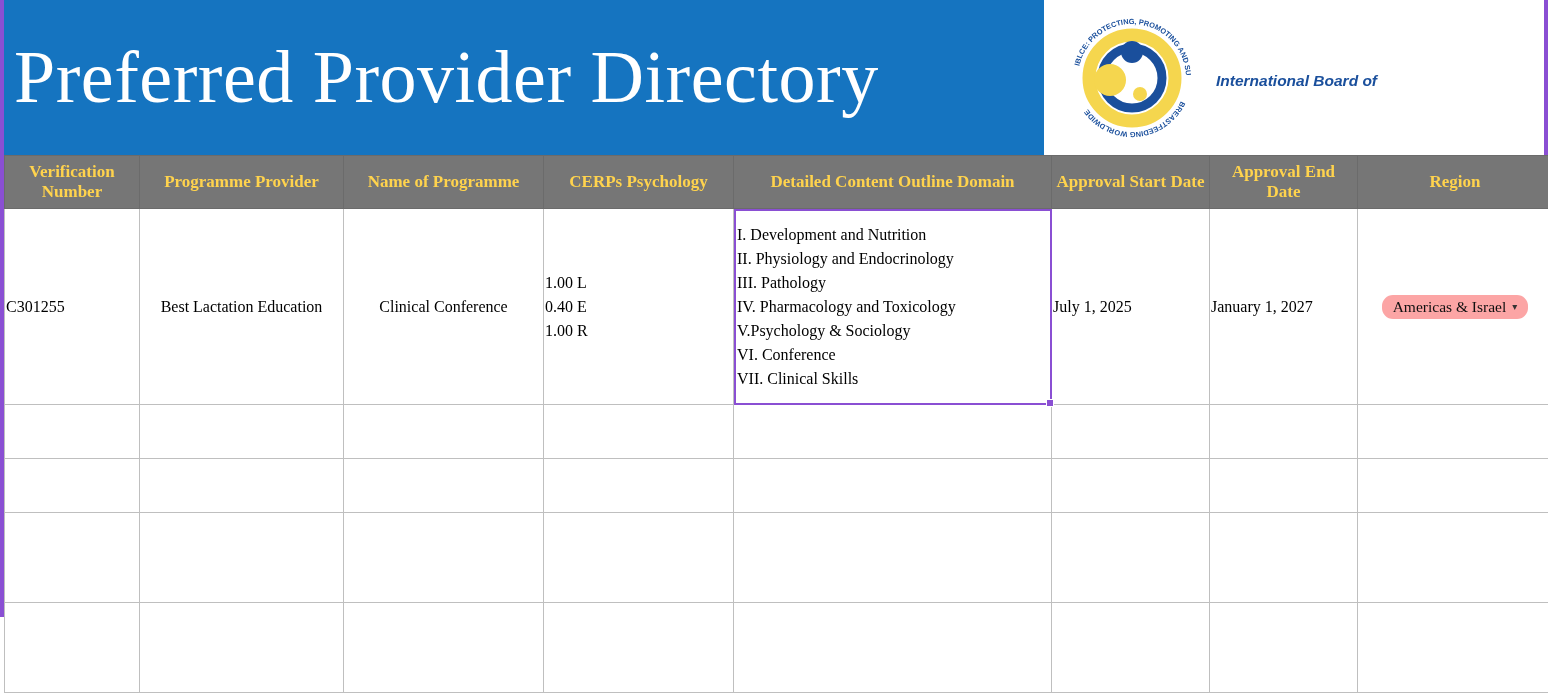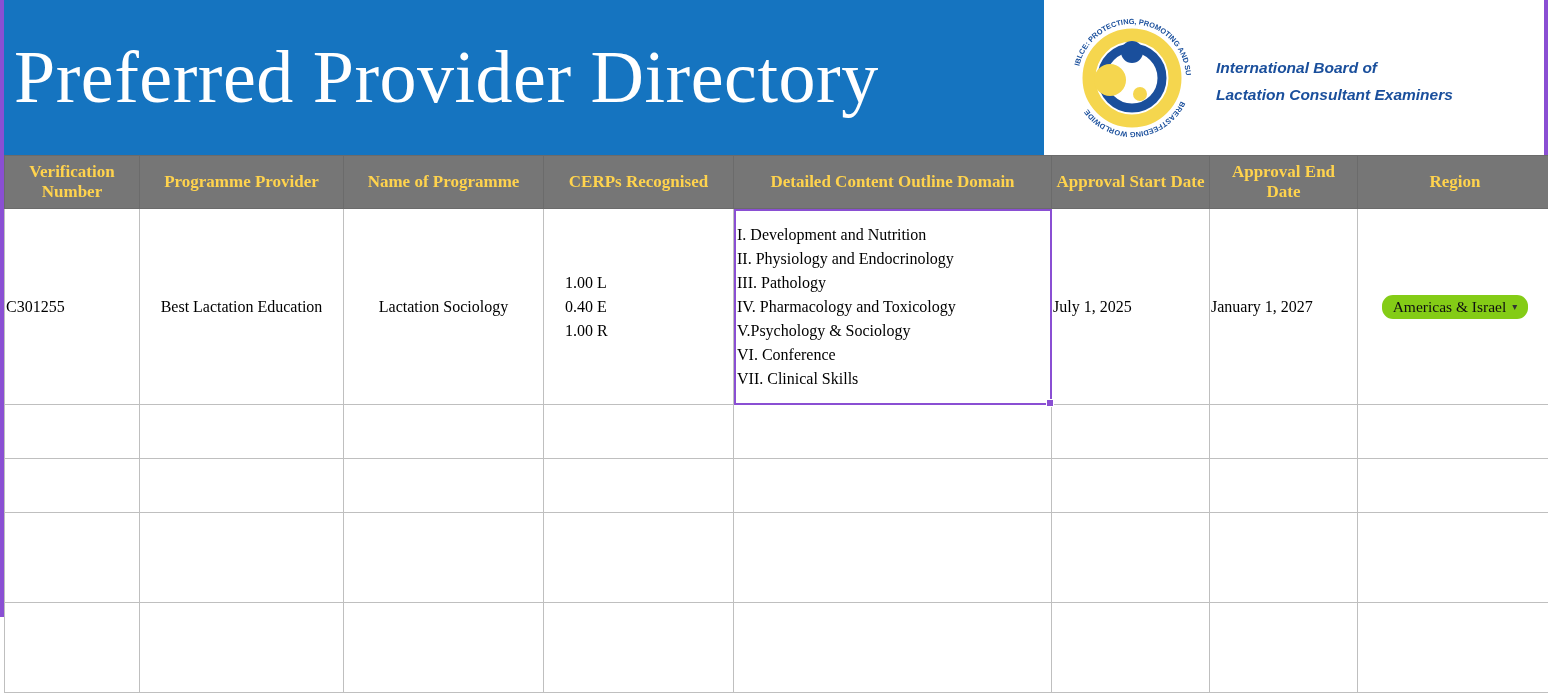--- a/index.html
+++ b/index.html
@@ -125,21 +125,21 @@
   .c-progname     { width: 200px; }
   .c-cerps        { width: 190px; }
   .c-domain       { width: 318px; }
   .c-start        { width: 158px; }
   .c-end          { width: 148px; }
   .c-region       { width: 195px; }
 
   .cell-center { text-align: center; }
   .cell-left { text-align: left; }
 
-  .cerps-list div { line-height: 1.5; margin-left: 20px; }
+  .cerps-list div { line-height: 1.5; }
 
   
   .selected-cell {
     position: relative;
     outline: 2px solid #8a4fd3;
     outline-offset: -2px;
   }
   .selected-cell .fill-handle {
     position: absolute;
     right: -3px;
@@ -154,21 +154,21 @@
     line-height: 1.5;
     padding-left: 2px;
   }
   .domain-list div { white-space: nowrap; }
 
   
   .region-chip {
     display: inline-flex;
     align-items: center;
     gap: 6px;
-    background: #84cc16;
+    background: #fca5a5;
     border-radius: 11px;
     padding: 3px 11px;
     font-size: 15.5px;
     color: #111;
     font-family: "Liberation Serif", serif;
     cursor: pointer;
   }
   .chevron {
     font-size: 10px;
     line-height: 1;
@@ -199,53 +199,52 @@
           <text font-family="Liberation Sans, sans-serif" font-size="7.4" font-weight="bold" fill="#1a4f9c">
             <textPath href="#ringTop" startOffset="7%">IBLCE: PROTECTING, PROMOTING AND SUPPORTING</textPath>
           </text>
           <text font-family="Liberation Sans, sans-serif" font-size="7.4" font-weight="bold" fill="#1a4f9c">
             <textPath href="#ringBottom" startOffset="14%">BREASTFEEDING WORLDWIDE</textPath>
           </text>
         </svg>
       </div>
       <div class="logo-text">
         <div class="logo-sub">International Board of</div>
-        <div class="logo-sub">Lactation Consultant Examiners</div>
       </div>
     </div>
   </div>
 
   <table class="directory">
     <colgroup>
       <col class="c-verification">
       <col class="c-provider">
       <col class="c-progname">
       <col class="c-cerps">
       <col class="c-domain">
       <col class="c-start">
       <col class="c-end">
       <col class="c-region">
     </colgroup>
     <thead>
       <tr>
         <th>Verification Number</th>
         <th>Programme Provider</th>
         <th>Name of Programme</th>
-        <th>CERPs Recognised</th>
+        <th>CERPs Psychology</th>
         <th>Detailed Content Outline Domain</th>
         <th>Approval Start Date</th>
         <th>Approval End Date</th>
         <th>Region</th>
       </tr>
     </thead>
     <tbody>
       <tr class="data-row">
         <td class="cell-left">C301255</td>
         <td class="cell-center">Best Lactation Education</td>
-        <td class="cell-center">Lactation Sociology</td>
+        <td class="cell-center">Clinical Conference</td>
         <td class="cell-left">
           <div class="cerps-list">
             <div>1.00 L</div>
             <div>0.40 E</div>
             <div>1.00 R</div>
           </div>
         </td>
         <td class="selected-cell">
           <div class="domain-list">
             <div>I. Development and Nutrition</div>

